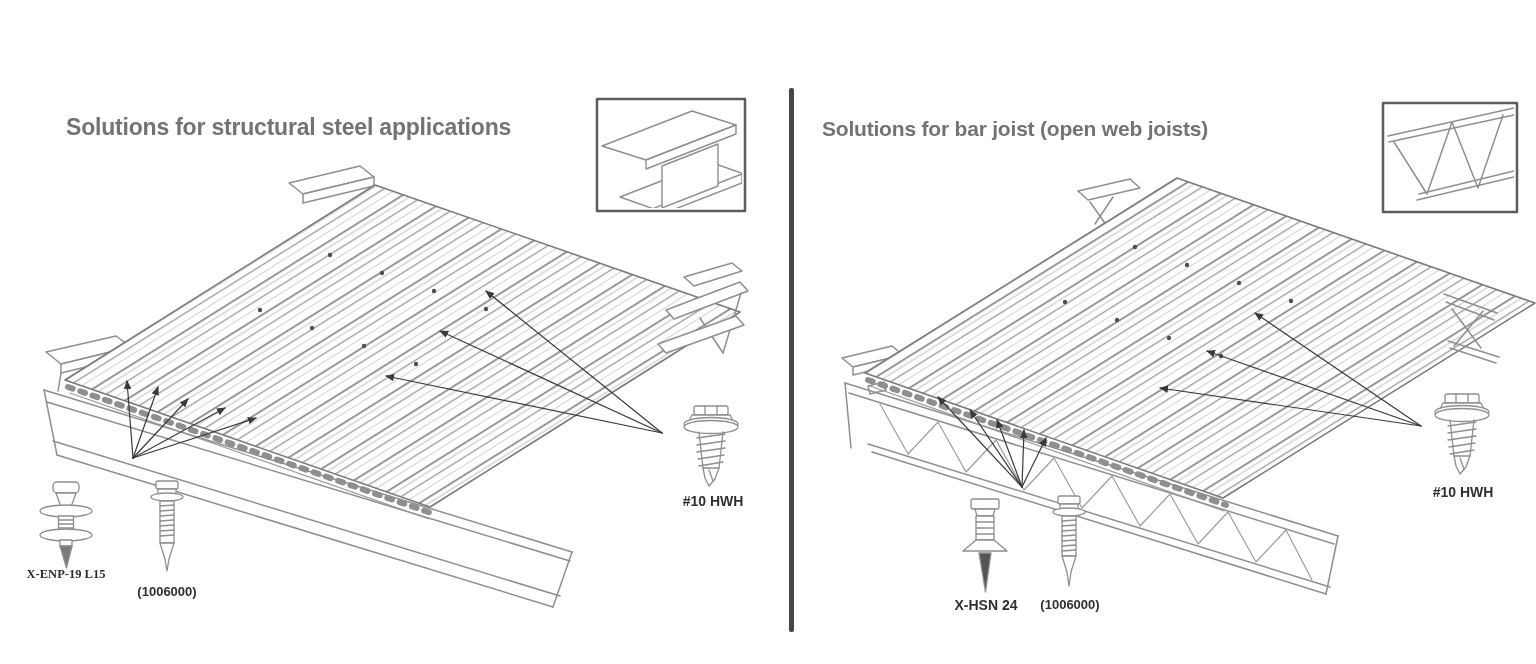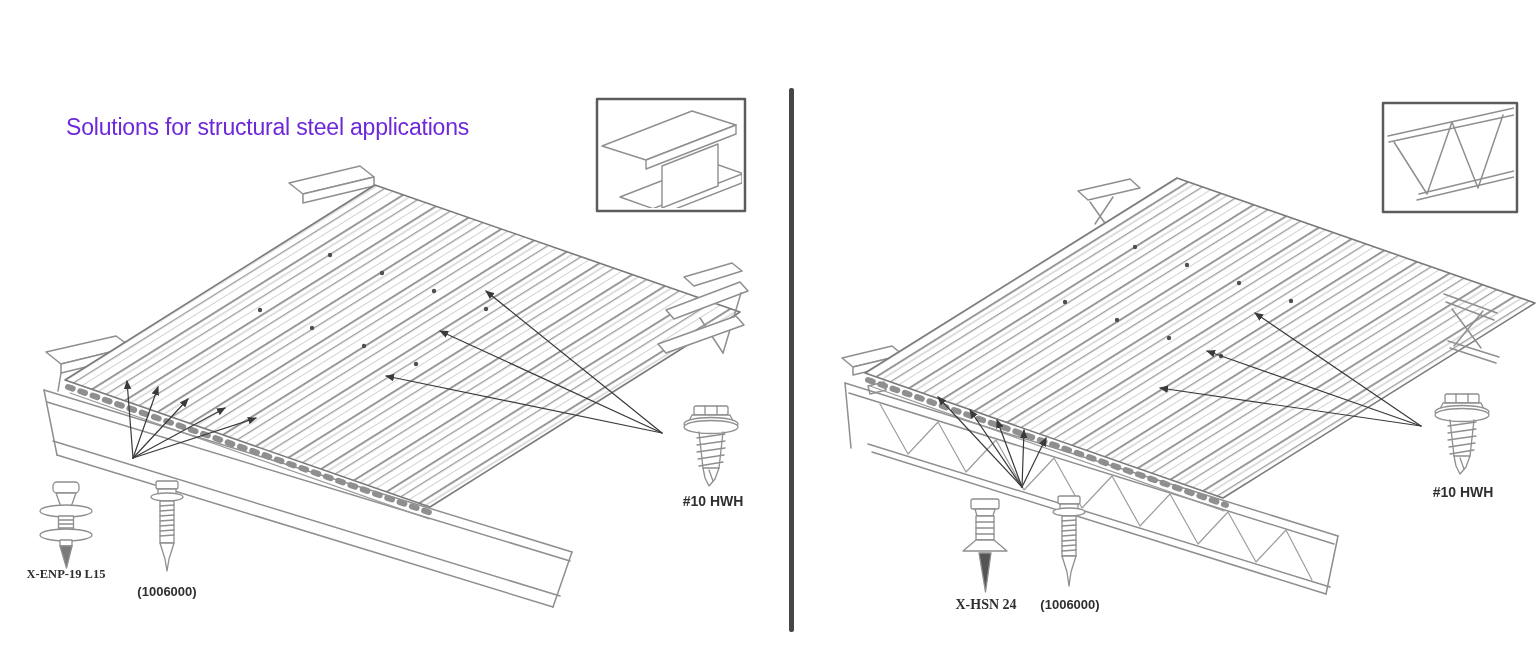--- a/index.html
+++ b/index.html
@@ -1,19 +1,19 @@
 <!DOCTYPE html>
 <html><head>
 <meta charset="utf-8">
 <style>
   html,body{margin:0;padding:0;background:#ffffff;}
   .page{position:relative;width:1536px;height:664px;background:#ffffff;overflow:hidden;
         font-family:"Liberation Sans", sans-serif;}
   .art{position:absolute;left:0;top:0;}
-  .ttl{position:absolute;font-weight:normal;color:#6d28d9;letter-spacing:-0.2px;white-space:nowrap;}
+  .ttl{position:absolute;font-weight:bold;color:#737373;letter-spacing:-0.2px;white-space:nowrap;}
   .lbl{position:absolute;font-weight:bold;color:#2f2f2f;text-align:center;white-space:nowrap;}
   .divider{position:absolute;background:#474747;border-radius:2px;}
 </style>
 </head>
 <body>
 
 <div class="page">
 
   <svg class="art" width="1536" height="664" viewBox="0 0 1536 664">
     <defs>
@@ -267,26 +267,27 @@
           <path d="M1394,142 L1427,194 L1452,122 L1478,188 L1503,115"></path>
         </g>
       </g>
     </g>
   </svg>
 
   <div class="divider" style="left:789px;top:88px;width:5px;height:544px;"></div>
 
   <div class="ttl" style="left:66px;top:114px;font-size:23px;">Solutions for structural steel applications</div>
 
+  <div class="ttl" style="left:822px;top:117px;font-size:21px;">Solutions for bar joist (open web joists)</div>
 
   <div class="lbl" style="left:8px;top:567px;width:116px;font-size:12.5px;font-family:Liberation Serif, serif;">X-ENP-19 L15</div>
 
   <div class="lbl" style="left:121px;top:584px;width:92px;font-size:13px;">(1006000)</div>
 
   <div class="lbl" style="left:674px;top:493px;width:78px;font-size:14px;">#10 HWH</div>
 
-  <div class="lbl" style="left:946px;top:597px;width:80px;font-size:14px;font-family:Liberation Serif, serif;">X-HSN 24</div>
+  <div class="lbl" style="left:946px;top:597px;width:80px;font-size:14px;">X-HSN 24</div>
 
   <div class="lbl" style="left:1030px;top:597px;width:80px;font-size:13px;">(1006000)</div>
 
   <div class="lbl" style="left:1423px;top:484px;width:80px;font-size:14px;">#10 HWH</div>
 
 </div>
 
 </body></html>

